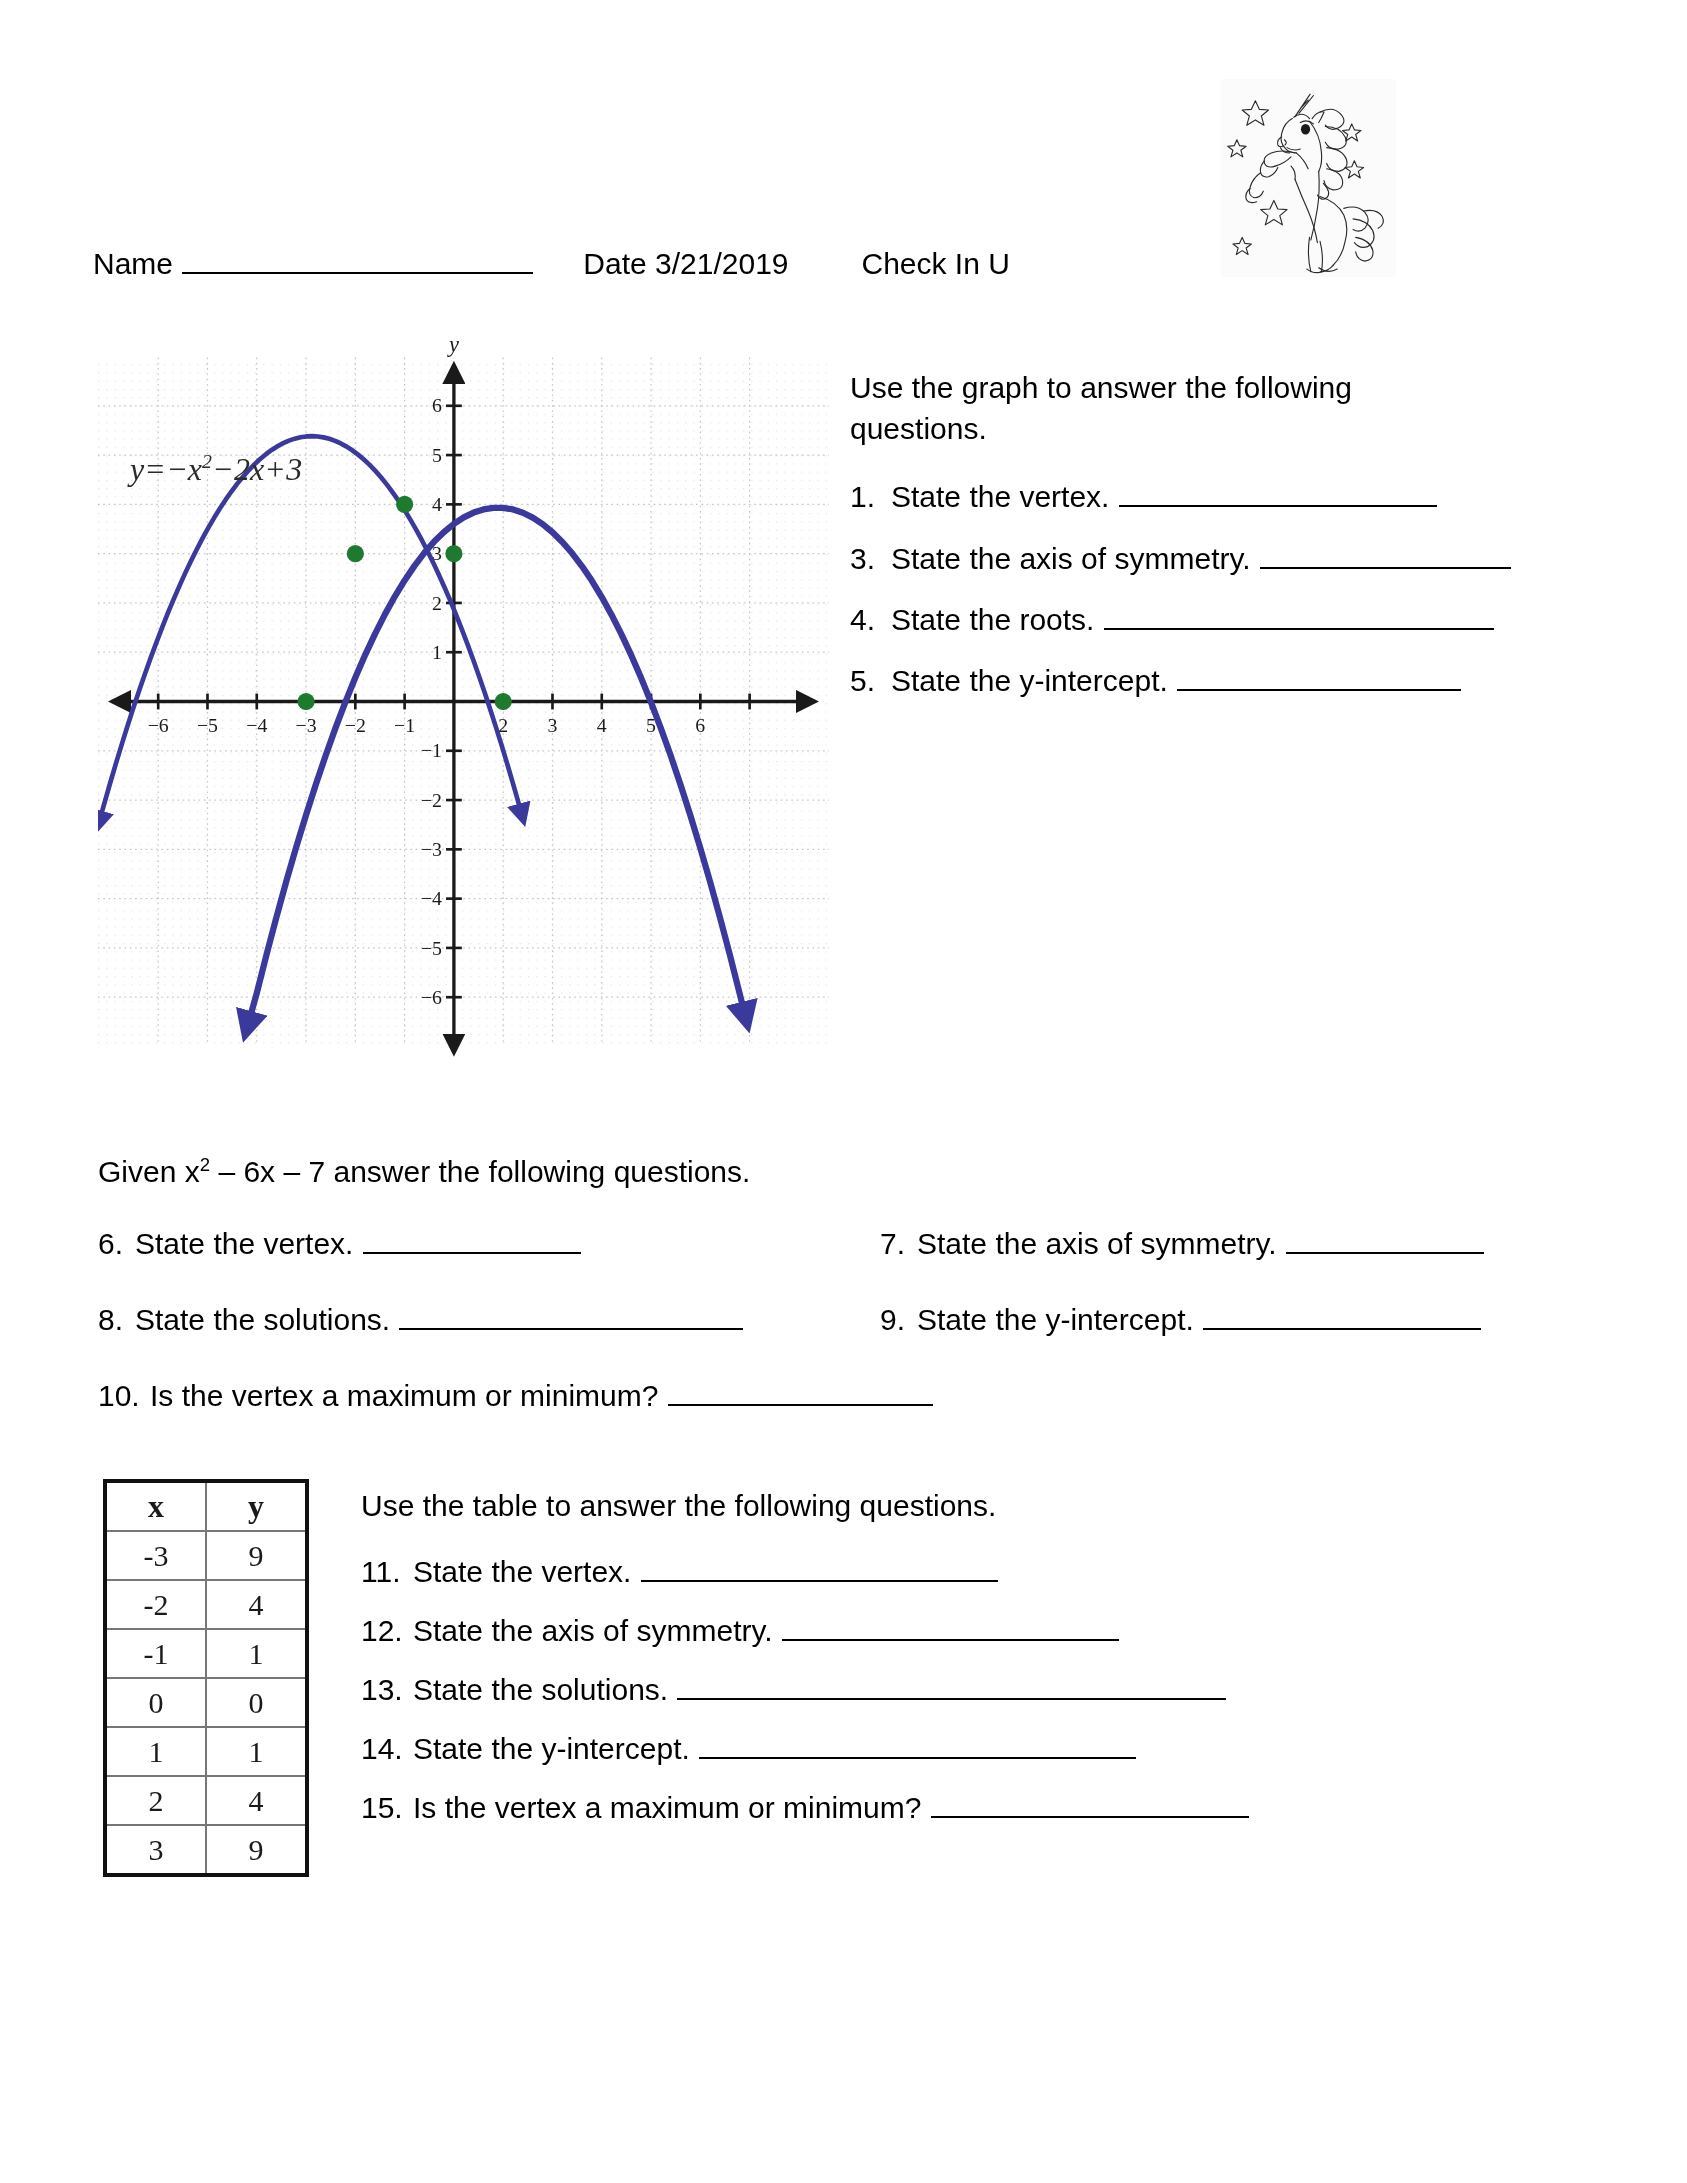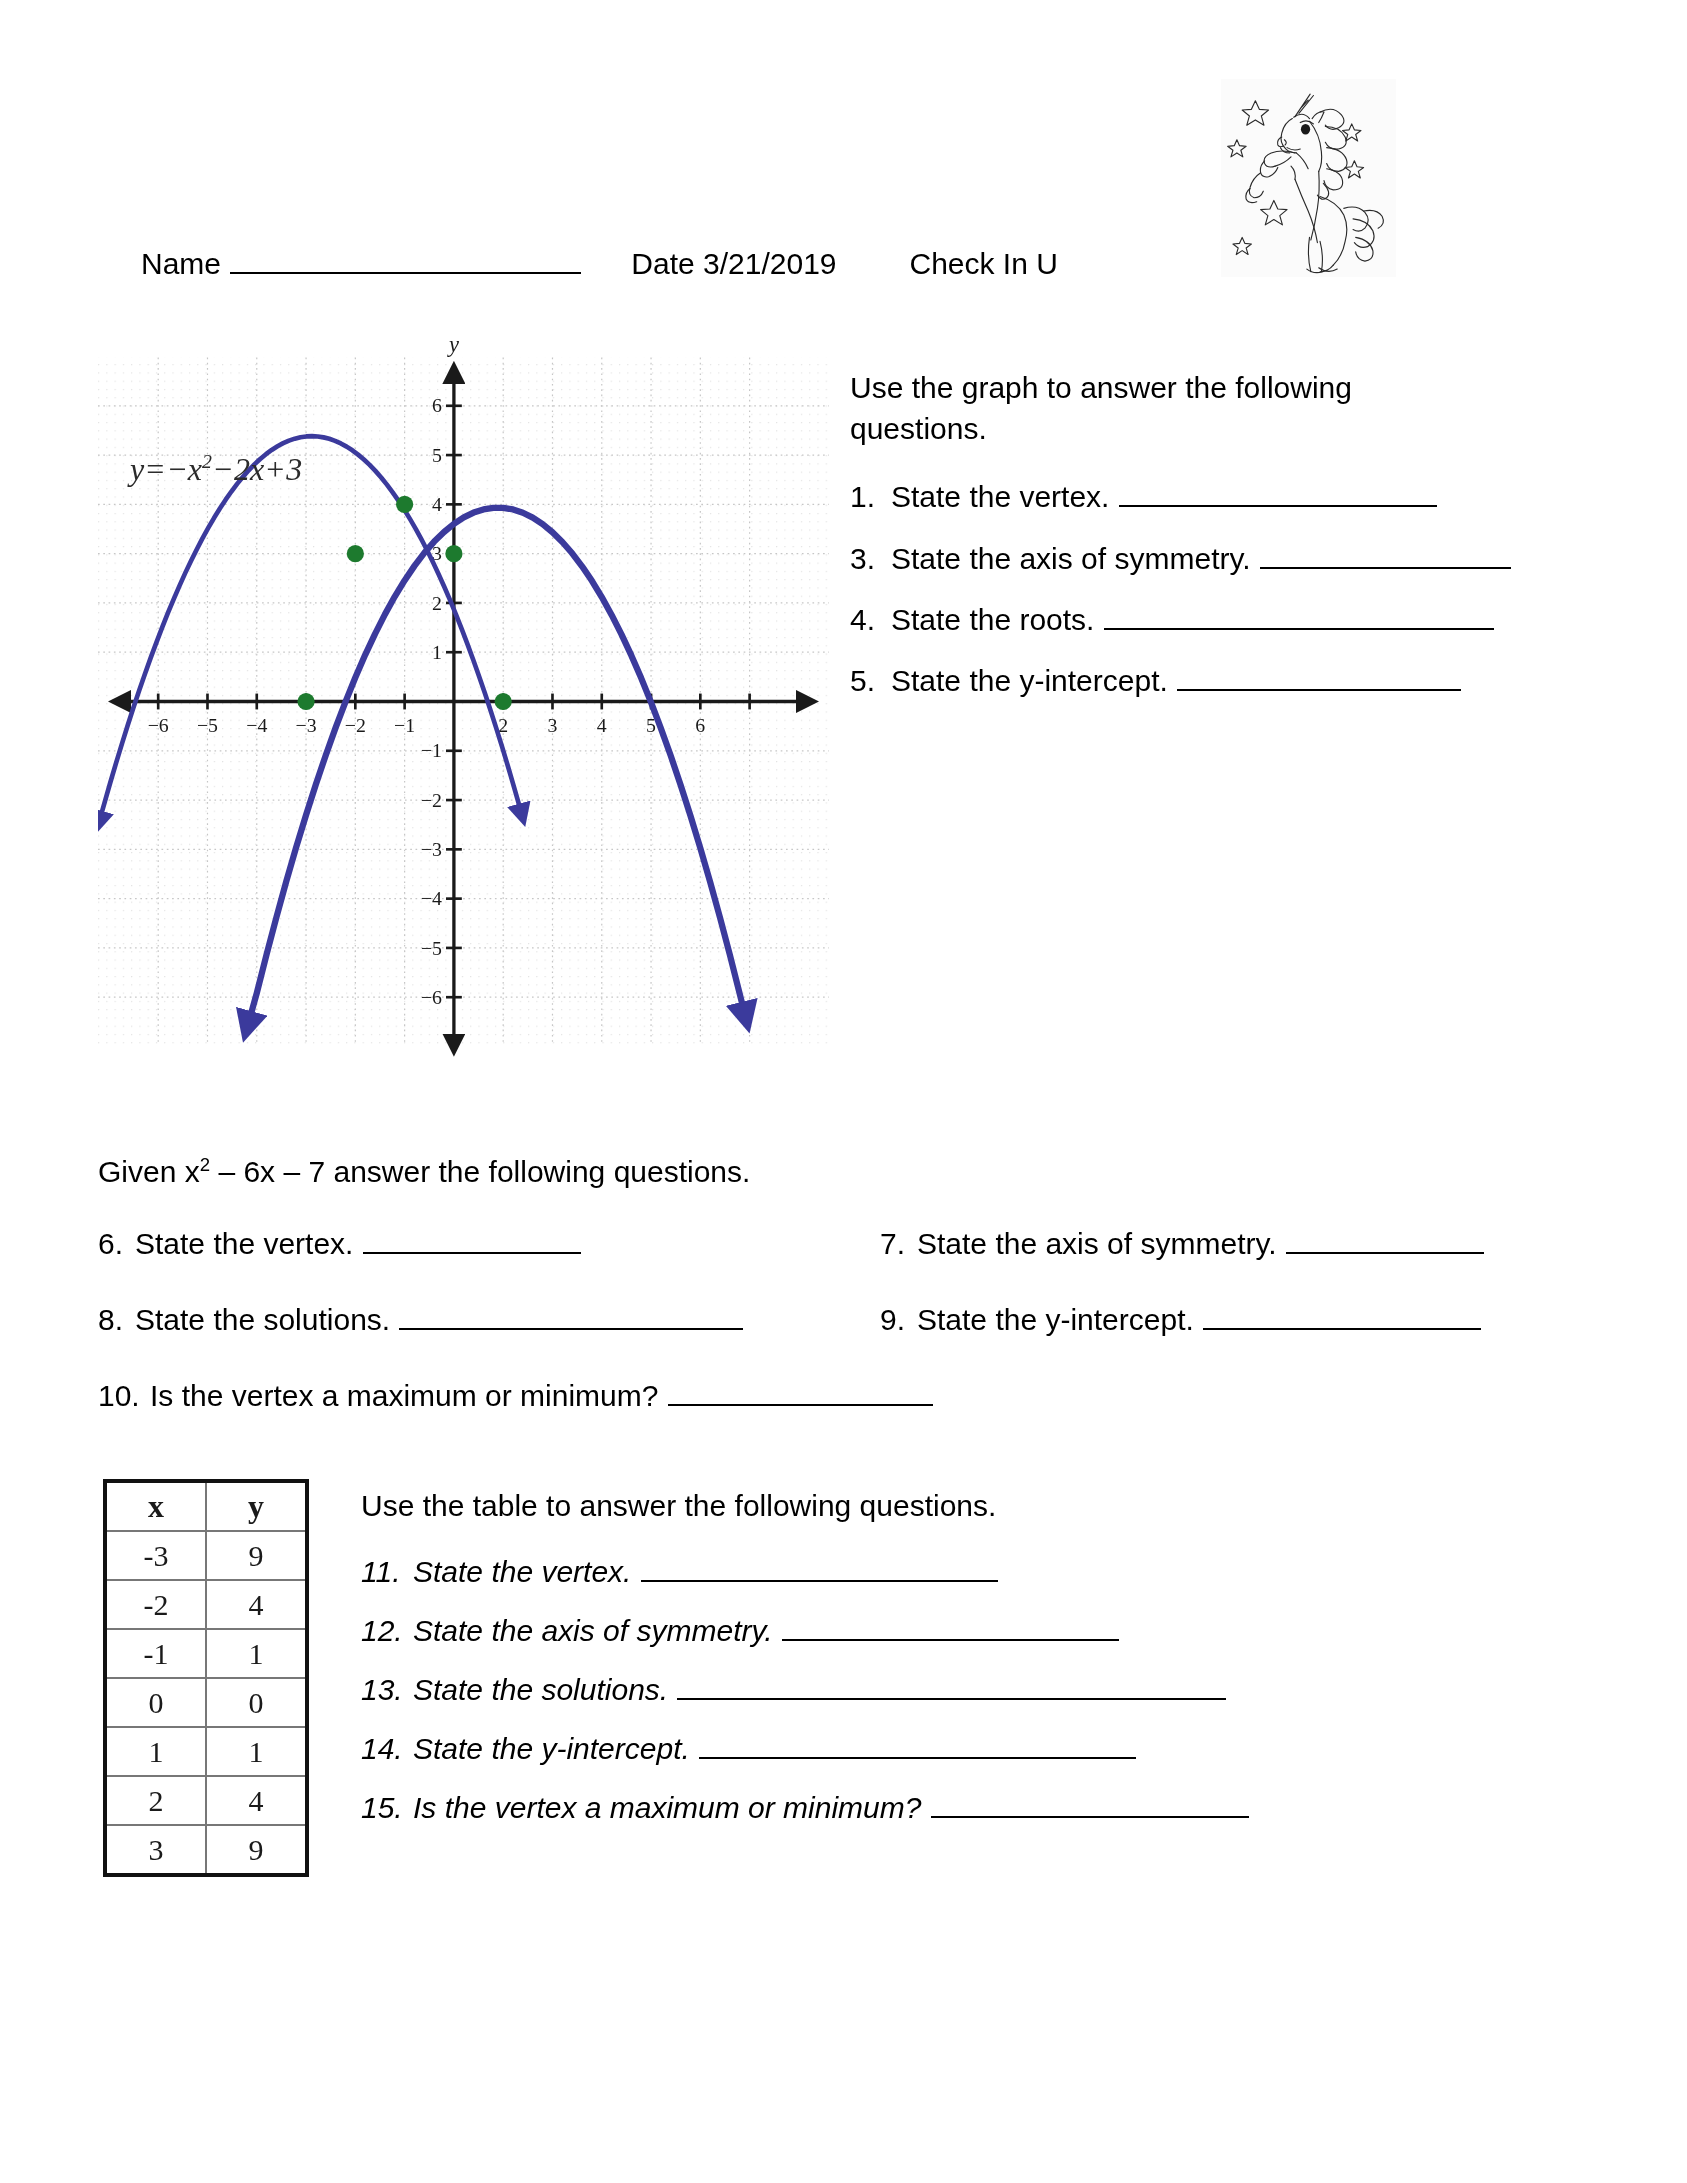--- a/index.html
+++ b/index.html
@@ -20,21 +20,20 @@
   
   #header-row {
     position: absolute;
     left: 93px;
     top: 245px;
     width: 1502px;
     height: 46px;
     display: flex;
     align-items: baseline;
     font-size: 30px;
-    margin-left: 48px;
   }
   .hdr-label { white-space: nowrap; }
   .hdr-blank {
     display: inline-block;
     border-bottom: 2.6px solid #000;
     height: 26.5px;
     margin: 0 4px 0 9.3px;
   }
   #name-blank { width: 351px; }
   #date-text { margin-left: 46px; white-space: nowrap; }
@@ -145,21 +144,21 @@
   }
 
   
   #table-questions {
     position: absolute;
     left: 361px;
     top: 1489px;
     width: 1191px;
     font-size: 30px;
   }
-  #table-questions .q { margin-bottom: 25px; white-space: nowrap; font-style: italic; }
+  #table-questions .q { margin-bottom: 25px; white-space: nowrap; }
   #tq-intro { margin-bottom: 32px; }
 </style>
 </head>
 <body>
 
 <div id="header-row">
   <span class="hdr-label">Name</span>
   <span class="hdr-blank" id="name-blank"></span>
   <span id="date-text">Date 3/21/2019</span>
   <span id="checkin-text">Check In U</span>

